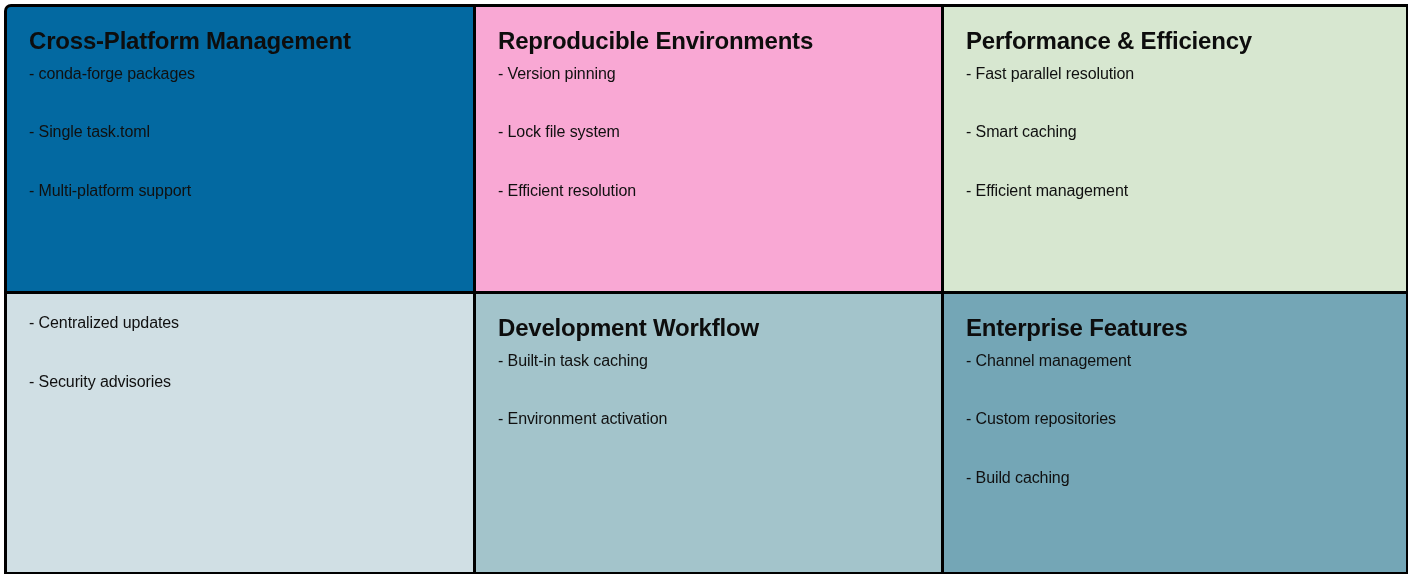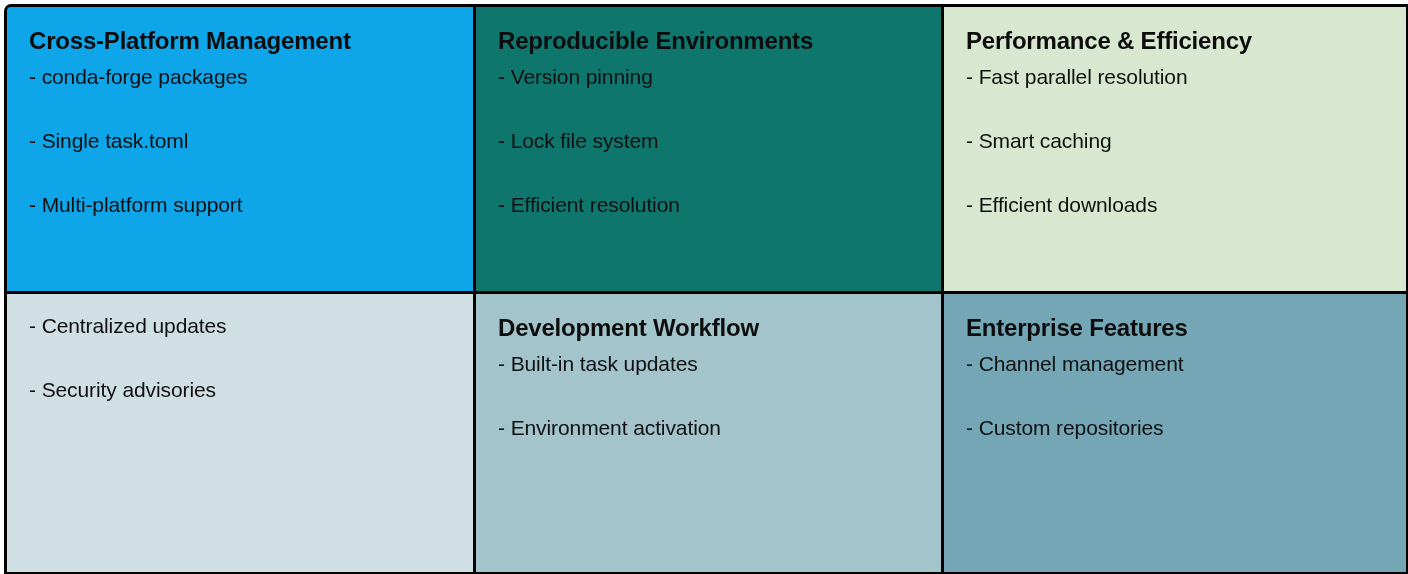--- a/index.html
+++ b/index.html
@@ -51,70 +51,71 @@
     white-space: nowrap;
   }
 
   .cell-items {
     list-style: none;
     margin: 0;
     padding: 0;
   }
 
   .cell-items li {
-    font-size: 21px;
+    font-size: 16px;
     font-weight: normal;
     color: #101010;
     line-height: 1.16;
     letter-spacing: -0.1px;
     margin: 0 0 40px 0;
     white-space: nowrap;
   }
 </style>
 </head>
 <body>
 
 <div id="feature-grid">
-    <div class="cell" style="background: #0ea5e9;">
+    <div class="cell" style="background: #0369a1;">
       <div class="cell-title">Cross-Platform Management</div>
       <ul class="cell-items">
         <li>- conda-forge packages</li>
         <li>- Single task.toml</li>
         <li>- Multi-platform support</li>
       </ul>
     </div>
-    <div class="cell" style="background: #0f766e;">
+    <div class="cell" style="background: #f9a8d4;">
       <div class="cell-title">Reproducible Environments</div>
       <ul class="cell-items">
         <li>- Version pinning</li>
         <li>- Lock file system</li>
         <li>- Efficient resolution</li>
       </ul>
     </div>
     <div class="cell" style="background: rgb(215, 231, 208);">
       <div class="cell-title">Performance &amp; Efficiency</div>
       <ul class="cell-items">
         <li>- Fast parallel resolution</li>
         <li>- Smart caching</li>
-        <li>- Efficient downloads</li>
+        <li>- Efficient management</li>
       </ul>
     </div>
     <div class="cell" style="background: rgb(208, 223, 228);">
       <ul class="cell-items">
         <li>- Centralized updates</li>
         <li>- Security advisories</li>
       </ul>
     </div>
     <div class="cell" style="background: rgb(163, 196, 203);">
       <div class="cell-title">Development Workflow</div>
       <ul class="cell-items">
-        <li>- Built-in task updates</li>
+        <li>- Built-in task caching</li>
         <li>- Environment activation</li>
       </ul>
     </div>
     <div class="cell" style="background: rgb(116, 166, 182);">
       <div class="cell-title">Enterprise Features</div>
       <ul class="cell-items">
         <li>- Channel management</li>
         <li>- Custom repositories</li>
+        <li>- Build caching</li>
       </ul>
     </div>
   </div>
 
 </body></html>

